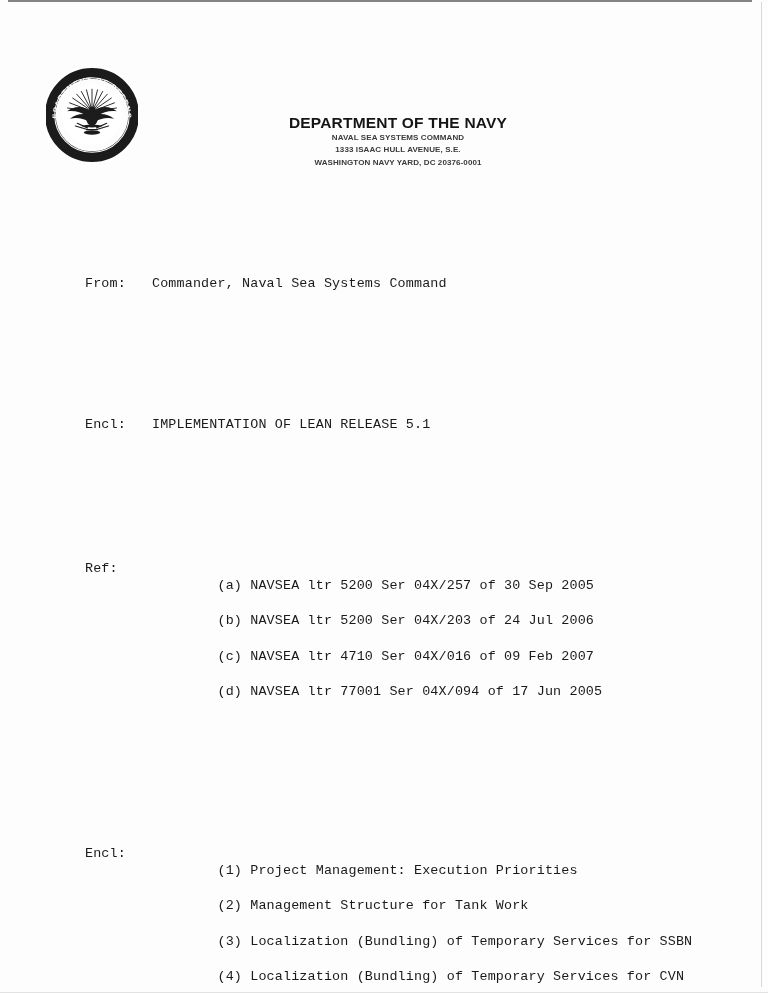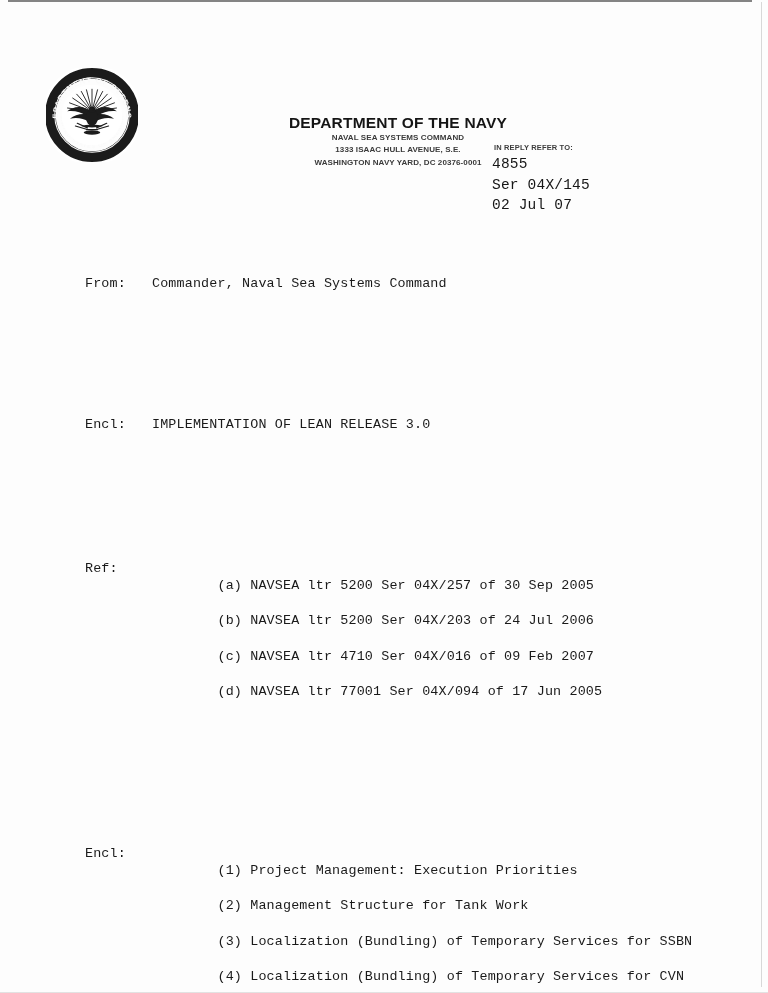--- a/index.html
+++ b/index.html
@@ -193,39 +193,33 @@
     </svg>
   </div>
 
   <div class="letterhead">
     <div class="lh-title">DEPARTMENT OF THE NAVY</div>
     <div class="lh-line">NAVAL SEA SYSTEMS COMMAND</div>
     <div class="lh-line">1333 ISAAC HULL AVENUE, S.E.</div>
     <div class="lh-line">WASHINGTON NAVY YARD, DC 20376-0001</div>
   </div>
 
-  <div class="reply">
-    <div class="reply-label">IN REPLY REFER TO:</div>
-    <div class="reply-line">4855</div>
-    <div class="reply-line">Ser 04X/145</div>
-    <div class="reply-line">02 Jul 07</div>
-  </div>
 
   <div class="doc">
 
     <div class="fieldrow">
       <span class="label">From:</span>
       <span class="items">Commander, Naval Sea Systems Command</span>
     </div>
 
     <div class="gap-sm"></div>
 
     <div class="fieldrow">
       <span class="label">Encl:</span>
-      <span class="items">IMPLEMENTATION OF LEAN RELEASE 3.0</span>
+      <span class="items">IMPLEMENTATION OF LEAN RELEASE 5.1</span>
     </div>
 
     <div class="gap-md"></div>
 
     <div class="fieldrow">
       <span class="label">Ref:</span>
       <span class="items">
         <span>(a) NAVSEA ltr 5200 Ser 04X/257 of 30 Sep 2005</span><br>
         <span>(b) NAVSEA ltr 5200 Ser 04X/203 of 24 Jul 2006</span><br>
         <span>(c) NAVSEA ltr 4710 Ser 04X/016 of 09 Feb 2007</span><br>

